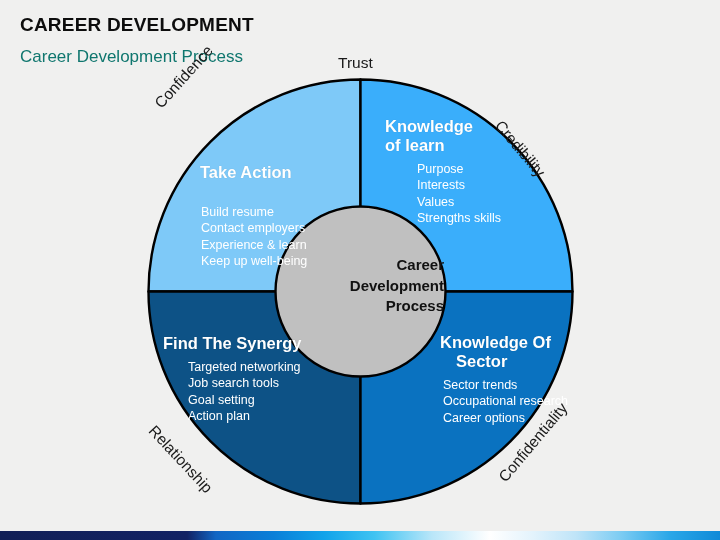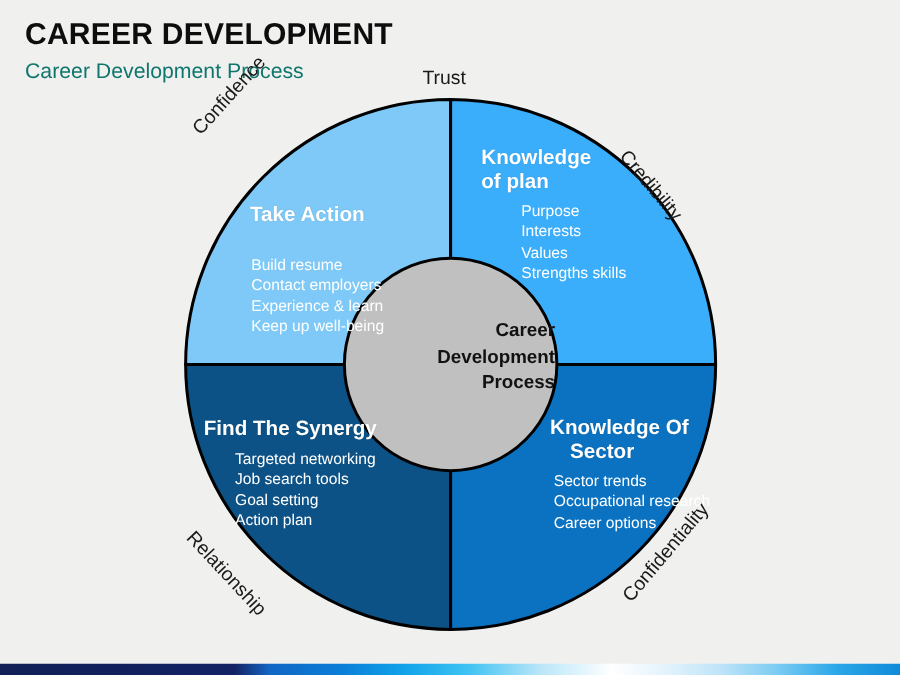--- a/index.html
+++ b/index.html
@@ -8,21 +8,21 @@
     background:#f0f0ef;
     font-family:"Liberation Sans", sans-serif;
     overflow:hidden;
     position:relative;
   }
   .page{position:absolute;inset:0;}
 
   
   .title{
     position:absolute;left:20px;top:14px;
-    font-size:24px;font-weight:bold;color:#0d0d0d;
+    font-size:19px;font-weight:bold;color:#0d0d0d;
     letter-spacing:.2px;
   }
   .subtitle{
     position:absolute;left:20px;top:47px;
     font-size:17px;color:#0f766e;font-weight:normal;
   }
 
   
   .stage{position:absolute;left:0;top:0;width:720px;height:540px;}
   .wheel{position:absolute;left:148px;top:79px;width:425px;height:425px;}
@@ -120,21 +120,21 @@
       <div class="head">Take Action</div>
       <div class="items" style="white-space:pre;">Build resume
 Contact employers
 Experience &amp; learn
 Keep up well-being</div>
     </div>
 
     <div class="quad" id="q-tr">
       <div class="head">
         <span>Knowledge</span><br>
-        <span>of plan</span>
+        <span>of learn</span>
       </div>
       <div class="items" style="white-space:pre;">Purpose
 Interests
 Values
 Strengths skills</div>
     </div>
 
     <div class="quad" id="q-bl">
       <div class="head">Find The Synergy</div>
       <div class="items" style="white-space:pre;">Targeted networking

